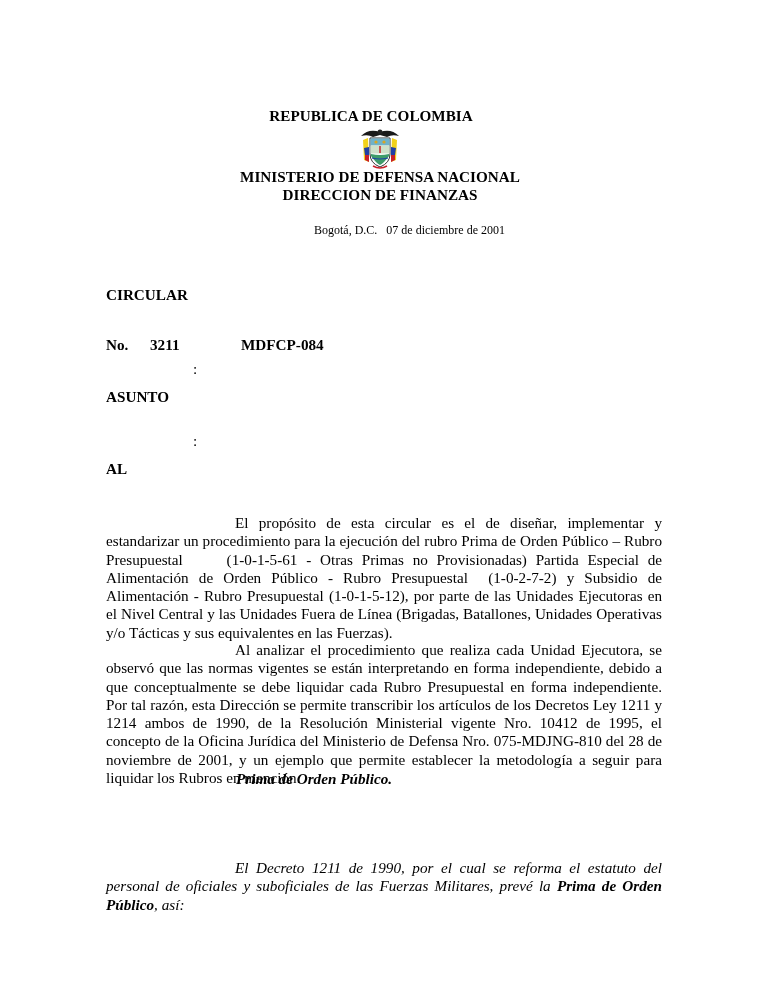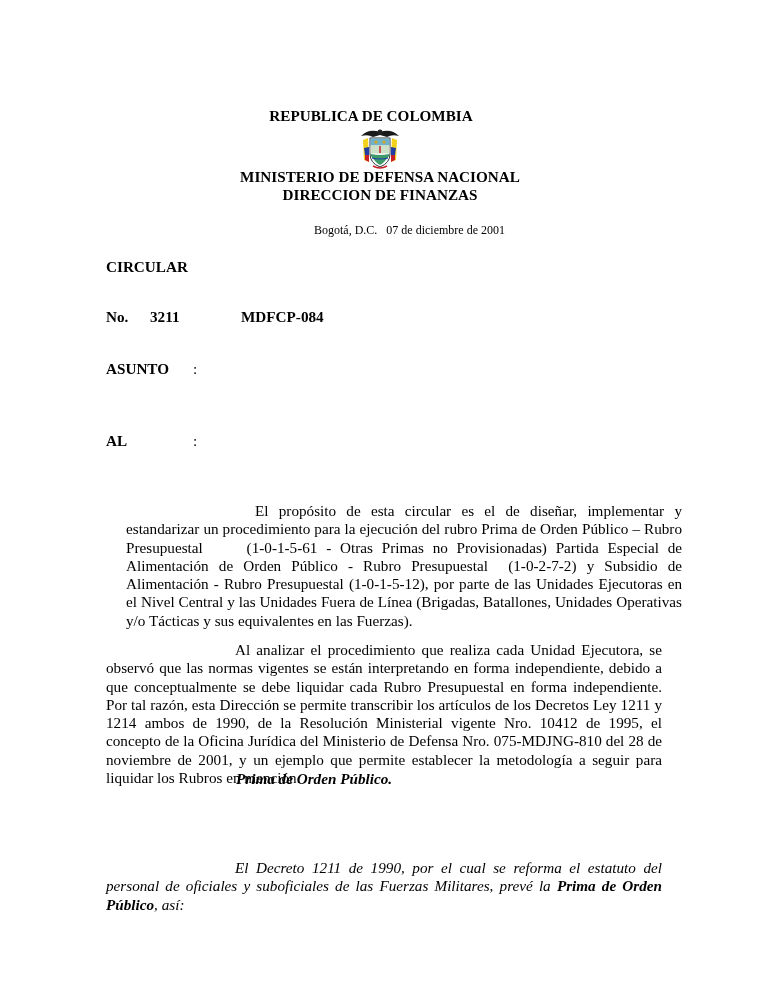--- a/index.html
+++ b/index.html
@@ -40,21 +40,21 @@
       width: 42px;
       height: 44px;
     }
     .date-line {
       position: absolute;
       top: 223px;
       left: 314px;
       font-size: 12px;
       white-space: pre;
     }
-    .bold { font-weight: bold; }
+    .bold { font-weight: bold; margin-top: 28px; }
     .abs { position: absolute; white-space: nowrap; line-height: 18px; }
     #circular-label { top: 258px; left: 106px; }
     #no-label { top: 308px; left: 106px; }
     #no-number { top: 308px; left: 150px; }
     #no-code { top: 308px; left: 241px; }
     #asunto-label { top: 360px; left: 106px; }
     #asunto-colon { top: 360px; left: 193px; }
     #asunto-text {
       top: 360px; left: 241px;
       white-space: normal;
@@ -66,21 +66,21 @@
     .para {
       position: absolute;
       left: 106px;
       width: 556px;
       text-align: justify;
       text-indent: 129px;
       line-height: 18.3px;
       font-size: 15.2px;
       margin: 0;
     }
-    #para-1 { top: 502px; margin-left: 20px; }
+    #para-1 { top: 514px; }
     #para-2 { top: 641px; }
     #section-title {
       top: 770px; left: 236px;
       font-weight: bold; font-style: italic;
     }
     #para-3 { top: 859px; font-style: italic; }
     #para-3 b { font-weight: bold; }
   </style>
 </head>
 <body>

